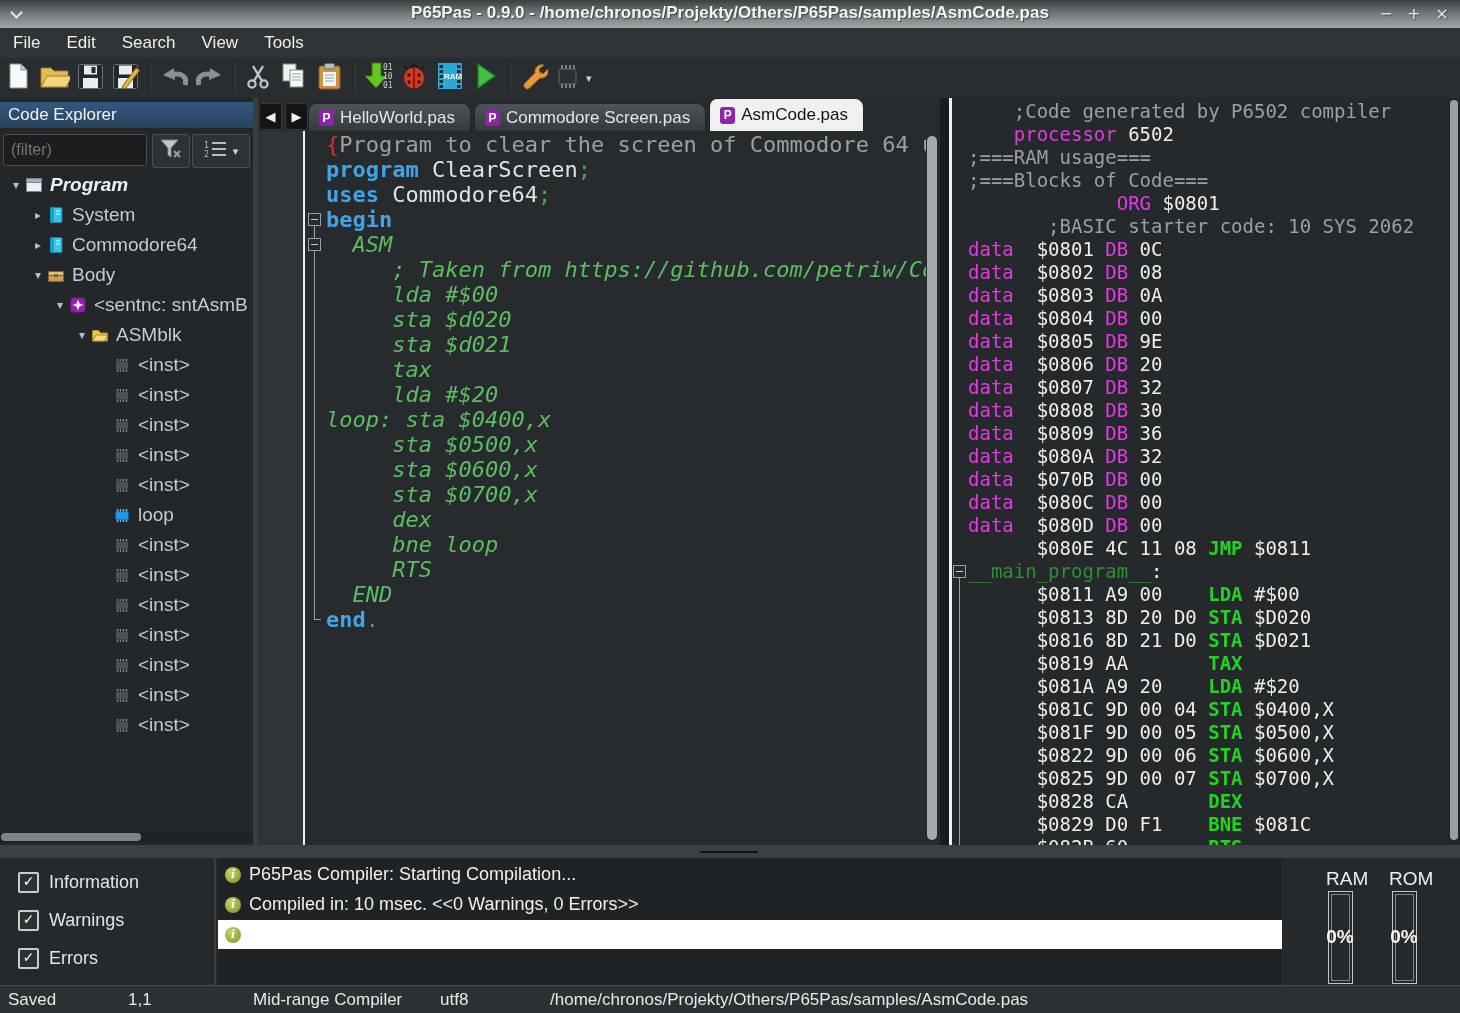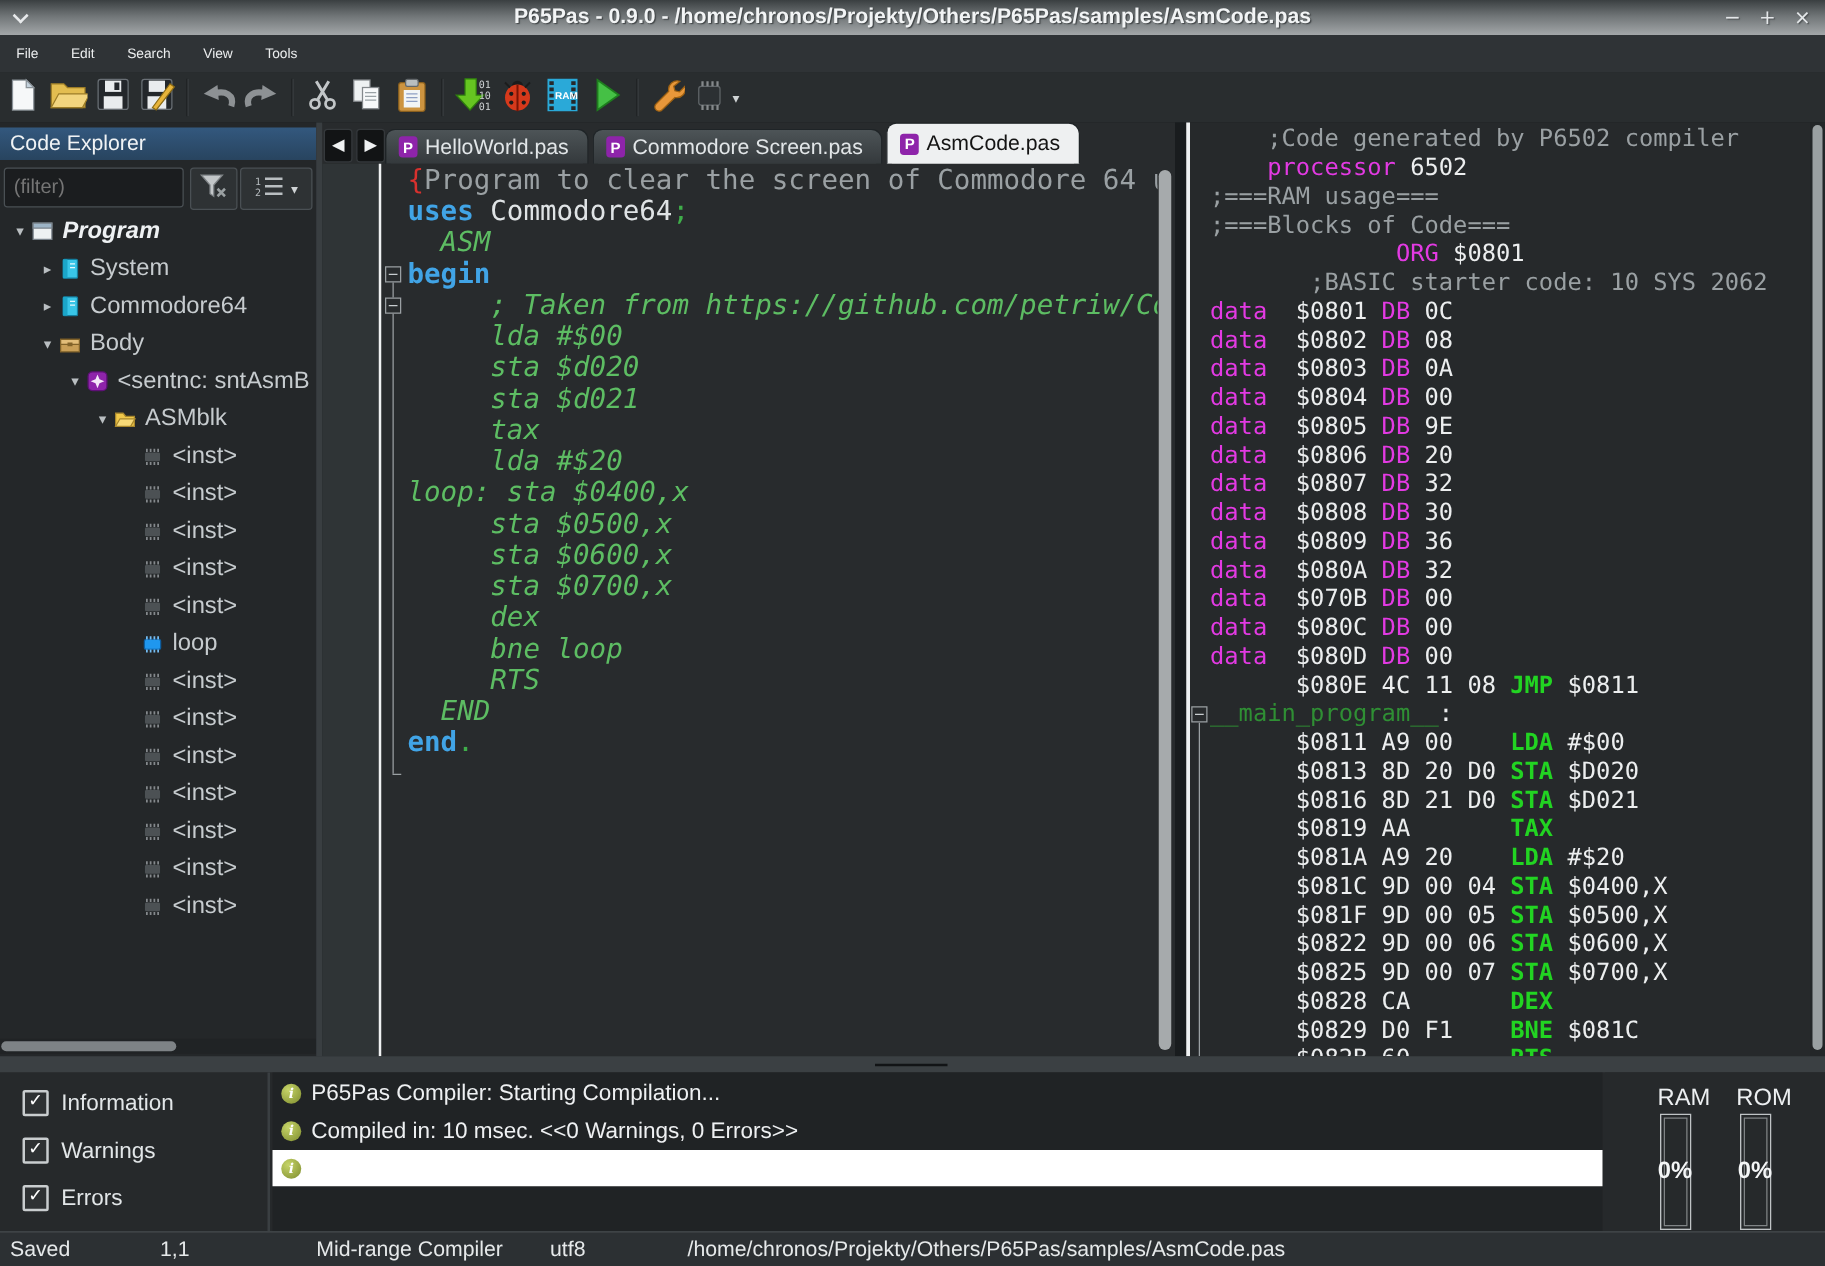--- a/index.html
+++ b/index.html
@@ -16,21 +16,21 @@
   .tb-chevron{position:absolute;left:12px;top:8px;width:9px;height:9px;}
   .tb-chevron::before{content:"";position:absolute;left:0;top:0;width:7px;height:7px;
     border-right:2px solid #e8eaec;border-bottom:2px solid #e8eaec;transform:rotate(45deg);}
   .tb-controls{position:absolute;right:8px;top:0;height:28px;display:flex;align-items:center;gap:8px;}
   .tb-btn{width:20px;height:20px;text-align:center;line-height:20px;font-size:16px;color:#e4e7e9;
     text-shadow:1px 1px 1px #4a4e50;cursor:default;}
 
   
   .menubar{position:absolute;left:0;top:28px;width:1460px;height:30px;background:#2f3336;
     display:flex;align-items:center;border-bottom:1px solid #232628;}
-  .menu-item{padding:0 13px;font-size:11px;color:#eceeef;line-height:30px;}
+  .menu-item{padding:0 13px;font-size:17px;color:#eceeef;line-height:30px;}
 
   
   .toolbar{position:absolute;left:0;top:58px;width:1460px;height:40px;background:#292d2f;
     display:flex;align-items:center;border-bottom:1px solid #1b1e20;}
   .tbtn{height:34px;min-width:34px;display:flex;align-items:center;justify-content:center;margin:0 1px;}
   .tsep{width:1px;height:30px;background:#1e2123;border-right:1px solid #3b4043;margin:0 5px;}
   .drop-arrow{font-size:11px;color:#cfd3d5;margin-left:3px;}
 
   
   .explorer{position:absolute;left:0;top:98px;width:253px;height:747px;background:#242729;}
@@ -514,23 +514,24 @@
     <div class="gutter"></div>
     <div class="gutline"></div>
     <div class="fold-margin" id="fold-margin">
         <div class="fvline" style="top: 93px; height: 394px;"></div>
         <div class="fbox" style="top: 81px;"></div>
         <div class="fbox" style="top: 106px;"></div>
         <div class="fcorner" style="top: 487px;"></div>
       </div>
     <div class="editor-lines" id="editor-lines">
         <div class="cl"><span class="sg-red">{</span><span class="sg-cmt">Program to clear the screen of Commodore 64 u</span></div>
+        <div class="cl"><span class="sg-kw">program</span><span class="sg-id"> ClearScreen</span><span class="sg-grn">;</span></div>
         <div class="cl"><span class="sg-kw">uses</span><span class="sg-id"> Commodore64</span><span class="sg-grn">;</span></div>
+        <div class="cl"><span class="sg-kw">begin</span></div>
         <div class="cl"><span class="sg-asm">  ASM</span></div>
-        <div class="cl"><span class="sg-kw">begin</span></div>
         <div class="cl"><span class="sg-asm">     ; Taken from https://github.com/petriw/Com</span></div>
         <div class="cl"><span class="sg-asm">     lda #$00</span></div>
         <div class="cl"><span class="sg-asm">     sta $d020</span></div>
         <div class="cl"><span class="sg-asm">     sta $d021</span></div>
         <div class="cl"><span class="sg-asm">     tax</span></div>
         <div class="cl"><span class="sg-asm">     lda #$20</span></div>
         <div class="cl"><span class="sg-asm">loop: sta $0400,x</span></div>
         <div class="cl"><span class="sg-asm">     sta $0500,x</span></div>
         <div class="cl"><span class="sg-asm">     sta $0600,x</span></div>
         <div class="cl"><span class="sg-asm">     sta $0700,x</span></div>

